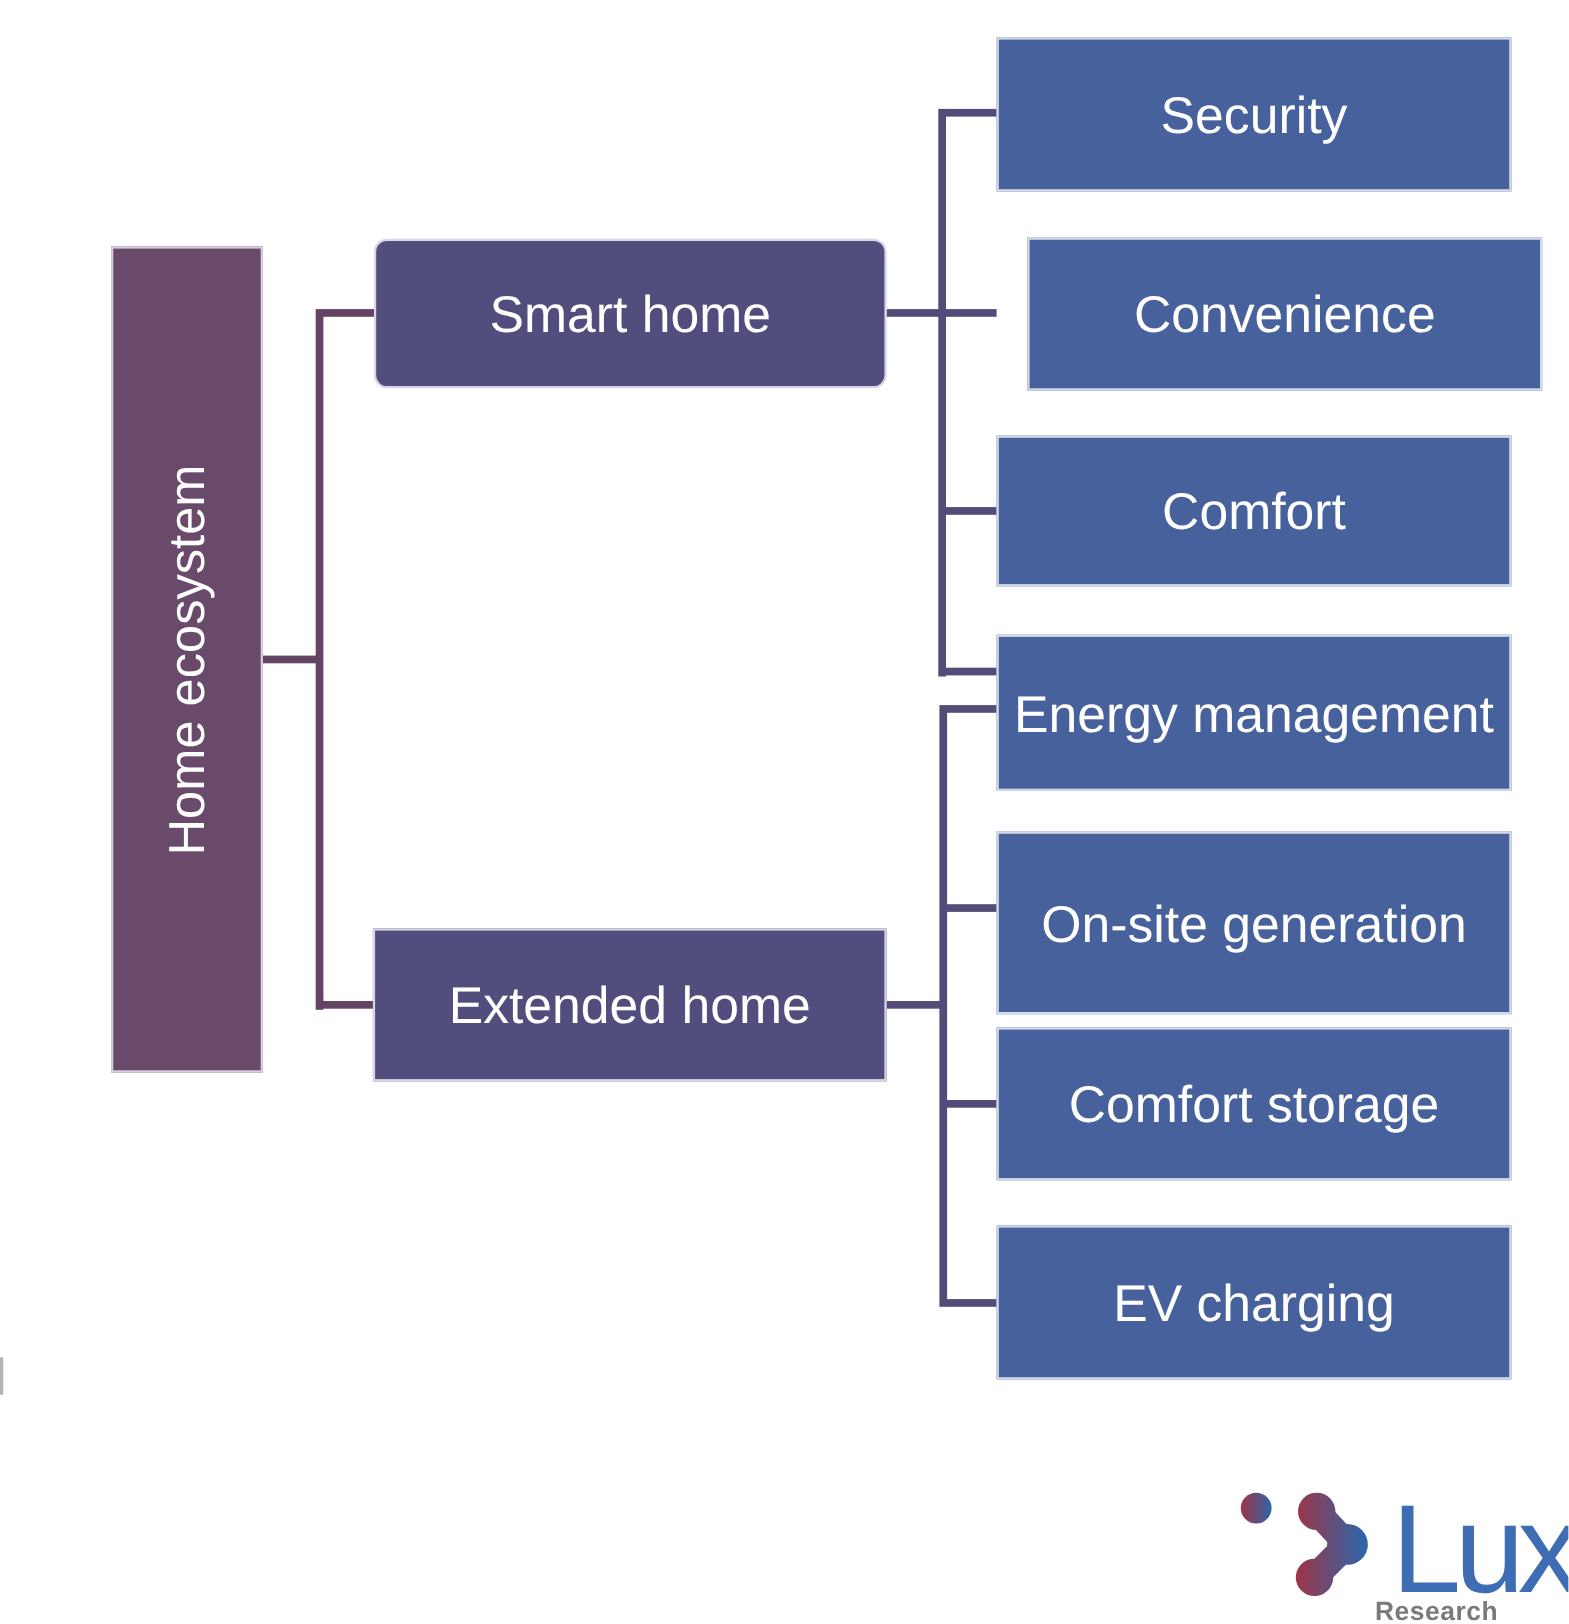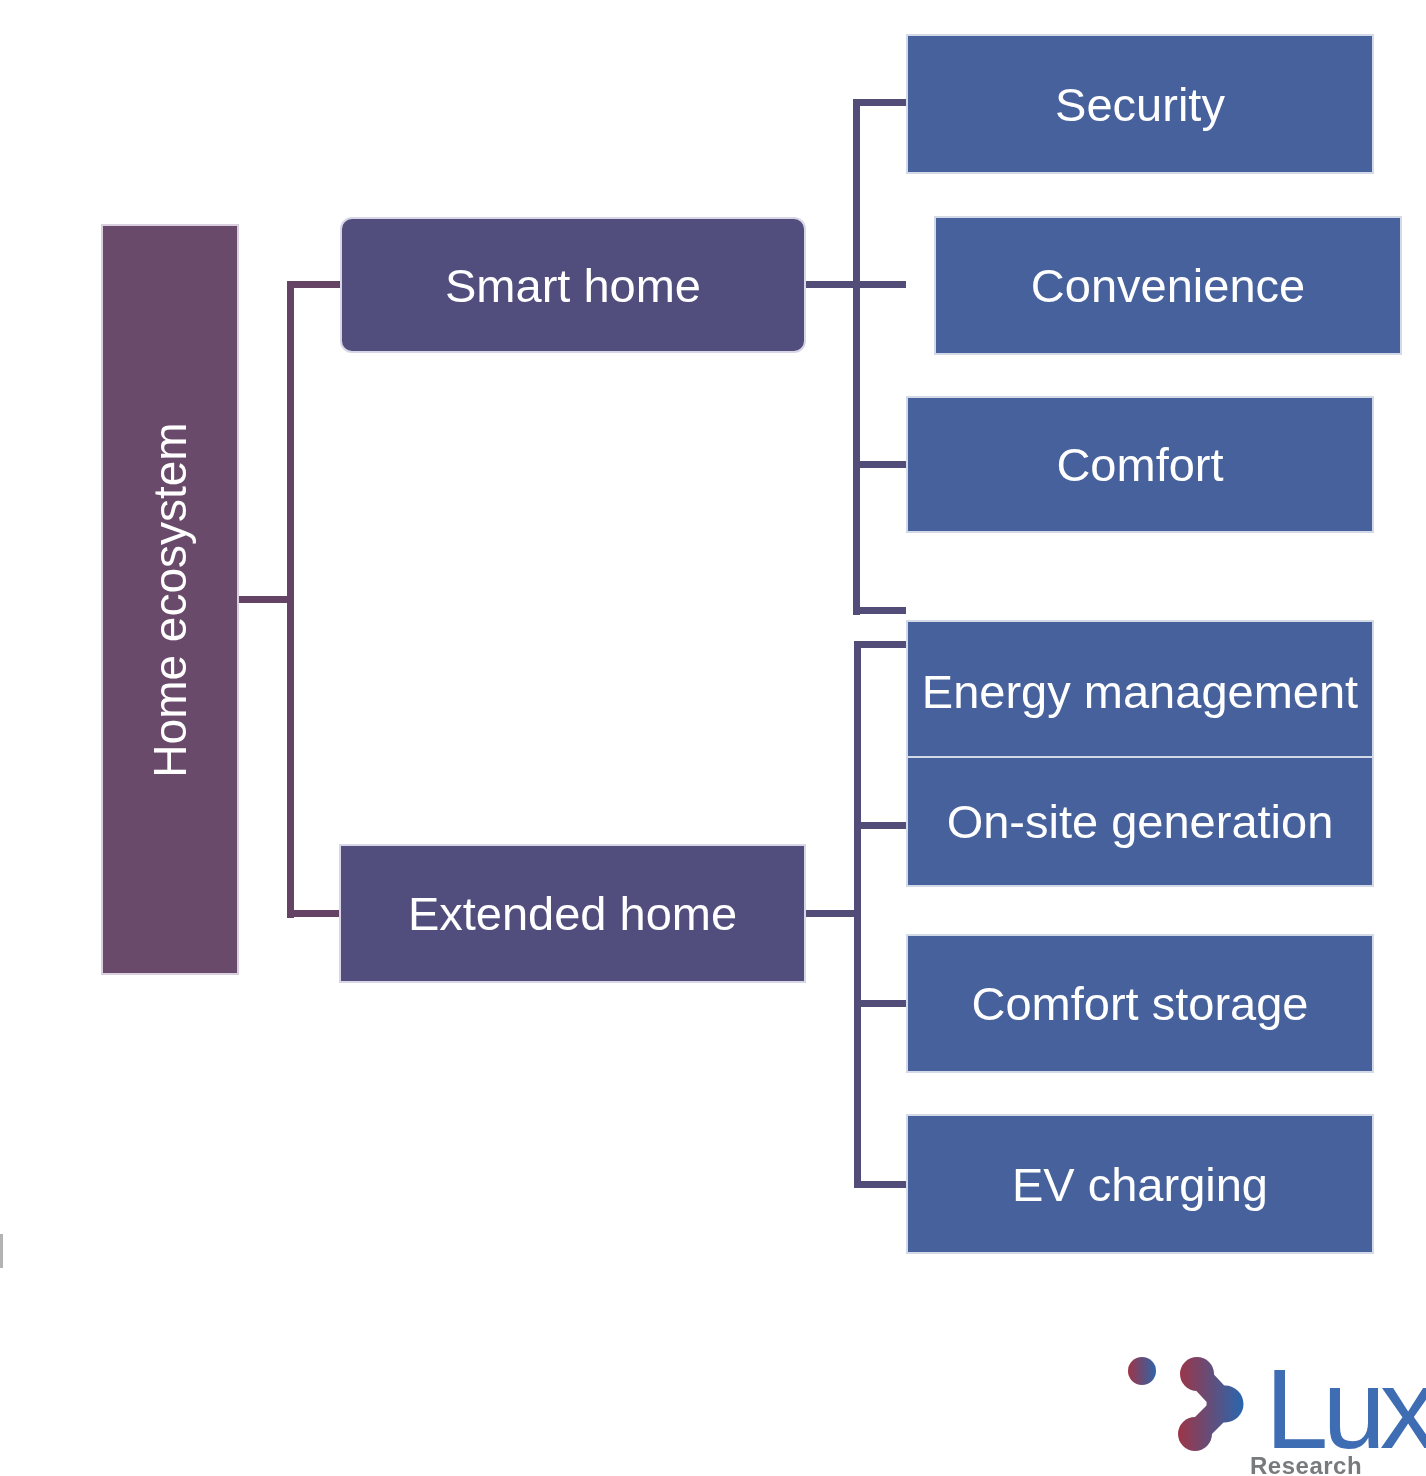--- a/index.html
+++ b/index.html
@@ -39,22 +39,22 @@
   .box.branch.extended { left: 339px; top: 844px; width: 467px; height: 139px; }
   .box.leaf {
     background: var(--leaf-box, #47619c);
     border: 2px solid #d4d9e8;
     left: 906px; width: 468px;
     font-size: 47px;
   }
   .leaf.security    { top: 34px;   height: 140px; }
   .leaf.convenience { top: 216px;  height: 139px; margin-left: 28px; }
   .leaf.comfort     { top: 396px;  height: 137px; }
-  .leaf.energy      { top: 577px;  height: 142px; margin-top: 43px; }
-  .leaf.onsite      { top: 756px;  height: 131px; }
+  .leaf.energy      { top: 577px;  height: 142px; }
+  .leaf.onsite      { top: 756px;  height: 166px; }
   .leaf.storage     { top: 934px;  height: 139px; }
   .leaf.ev          { top: 1114px; height: 140px; align-items: center; }
 
   .line { position: absolute; }
   .line.plum  { background: var(--connector-left, #644364); }
   .line.slate { background: var(--connector-right, #514d78); }
 
   
   .l1v       { left: 287px; top: 281px; width: 7px;  height: 637px; }
   .l1-smart  { left: 293px; top: 281px; width: 47px; height: 7px; }

